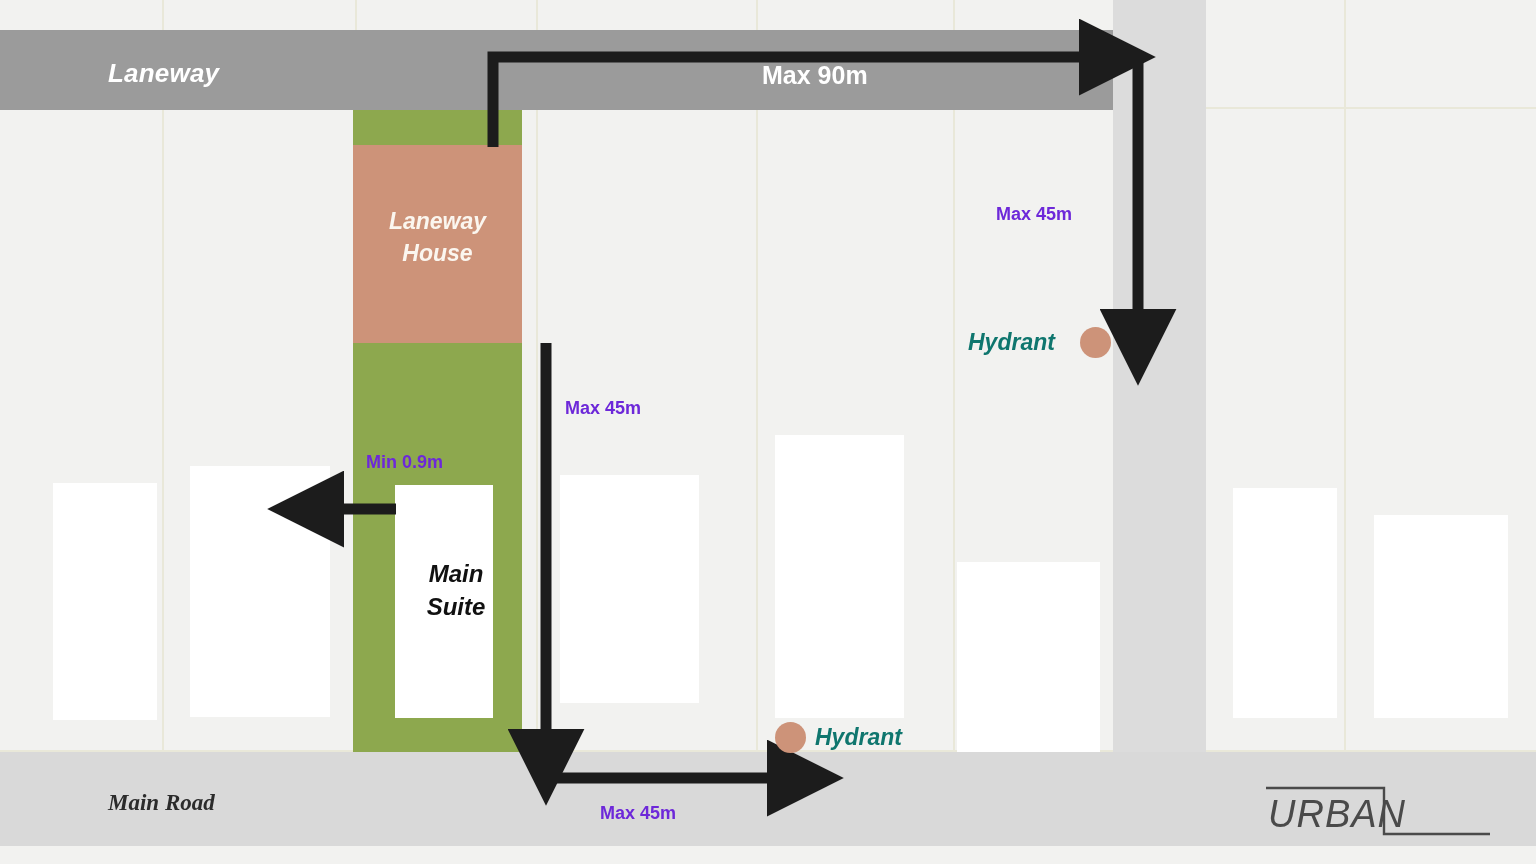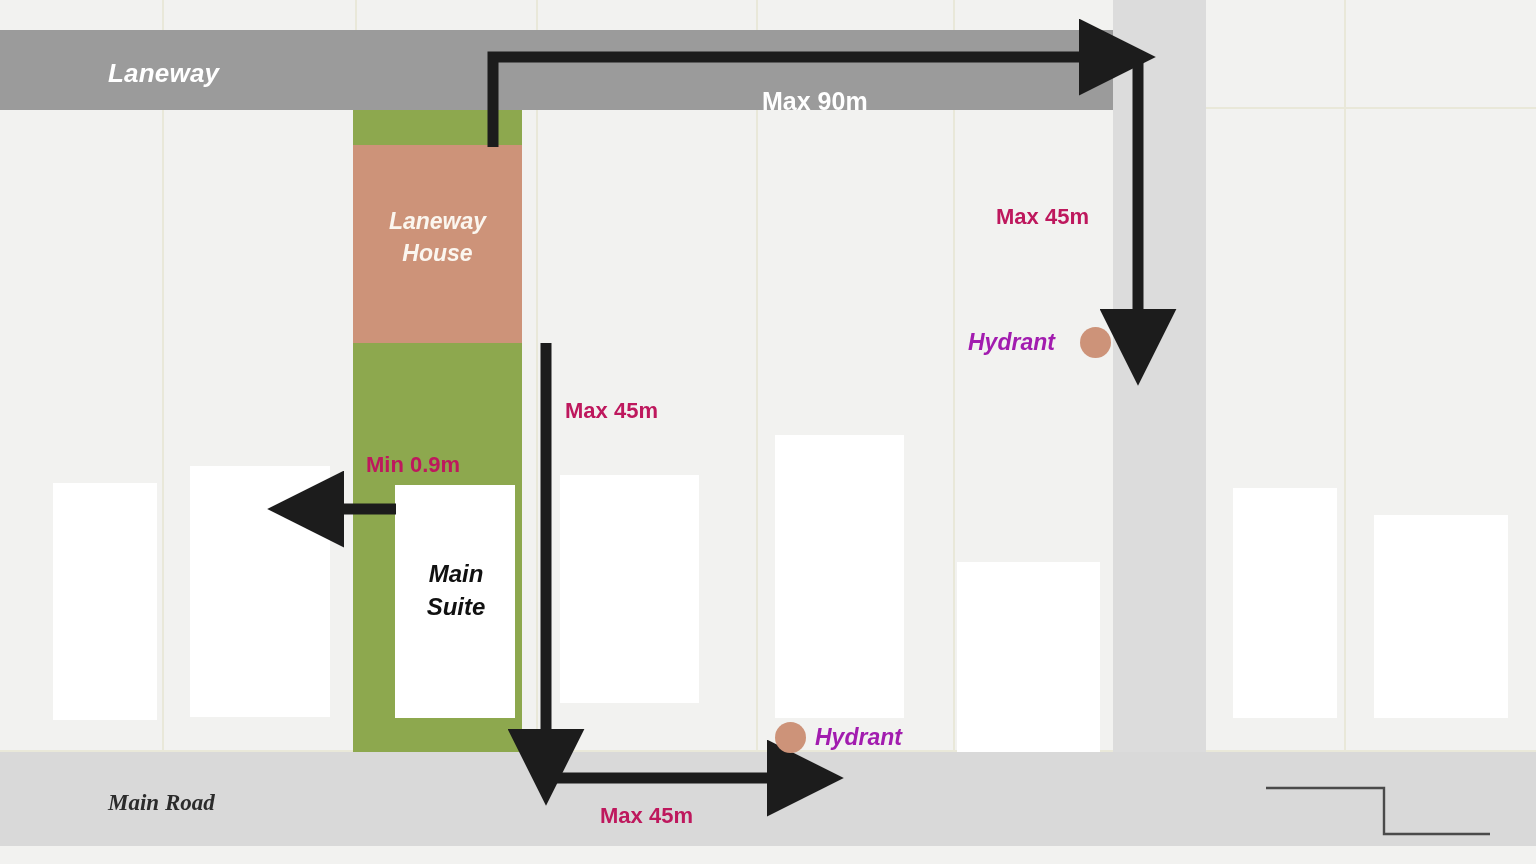--- a/index.html
+++ b/index.html
@@ -29,22 +29,22 @@
   .house-main { background:#ffffff; }
 
   .label { white-space:pre; }
   .lbl-laneway {
     color:#ffffff; font-style:italic; font-weight:bold; font-size:26px;
     letter-spacing:0.2px;
   }
   .lbl-max90 {
     color:#ffffff; font-weight:bold; font-size:25px;
   }
-  .lbl-black-bold { color:#be185d; font-weight:bold; font-size:22px; }
-  .lbl-italic { color:#a21caf; font-style:italic; font-weight:bold; font-size:23px; }
+  .lbl-black-bold { color:#6d28d9; font-weight:bold; font-size:18px; }
+  .lbl-italic { color:#0f766e; font-style:italic; font-weight:bold; font-size:23px; }
   .lbl-suite {
     color:#fbf6ef; font-style:italic; font-weight:bold; font-size:23px;
     text-align:center; line-height:32px;
   }
   .lbl-mainhouse {
     color:#111111; font-style:italic; font-weight:bold; font-size:24px;
     text-align:center; line-height:33px;
   }
   .lbl-mainroad { color:#2b2b2b; font-style:italic; font-weight:bold; font-size:23px; }
 
@@ -86,36 +86,36 @@
   </div>
 
   <div class="abs house" style="left:53px;top:483px;width:104px;height:237px;"></div>
   <div class="abs house" style="left:190px;top:466px;width:140px;height:251px;"></div>
   <div class="abs house" style="left:560px;top:475px;width:139px;height:228px;"></div>
   <div class="abs house" style="left:775px;top:435px;width:129px;height:283px;"></div>
   <div class="abs house" style="left:957px;top:562px;width:143px;height:190px;"></div>
   <div class="abs house" style="left:1233px;top:488px;width:104px;height:230px;"></div>
   <div class="abs house" style="left:1374px;top:515px;width:134px;height:203px;"></div>
 
-  <div class="abs house-main" style="left:395px;top:485px;width:120px;height:233px;">
+  <div class="abs house-main" style="left:395px;top:485px;width:98px;height:233px;">
     <div class="abs lbl-mainhouse" style="left:0;top:72px;width:122px;">
       <span>Main</span><br>
       <span>Suite</span>
     </div>
   </div>
 
   <div class="abs band-road" style="left:0;top:752px;width:1536px;height:94px;"></div>
   <div class="abs band-below" style="left:0;top:846px;width:1536px;height:18px;"></div>
   <div class="abs label lbl-mainroad" style="left:108px;top:790px;font-family:Liberation Serif, serif;">Main Road</div>
 
   <div class="abs band-cross" style="left:1113px;top:0;width:93px;height:752px;"></div>
 
   <div class="abs band-laneway" style="left:0;top:30px;width:1113px;height:80px;"></div>
   <div class="abs label lbl-laneway" style="left:108px;top:58px;">Laneway</div>
-  <div class="abs label lbl-max90" style="left:762px;top:87px;">Max 90m</div>
+  <div class="abs label lbl-max90" style="left:762px;top:61px;">Max 90m</div>
 
   <svg class="arrow-layer" viewBox="0 0 1536 864" xmlns="http://www.w3.org/2000/svg">
     <defs>
       <marker id="ah-r" markerWidth="7" markerHeight="7" refX="1.2" refY="3.5" orient="auto" markerUnits="strokeWidth">
         <path d="M0,0 L7,3.5 L0,7 z" fill="#1c1c1c"></path>
       </marker>
       <marker id="ah-l" markerWidth="7" markerHeight="7" refX="1.2" refY="3.5" orient="auto" markerUnits="strokeWidth">
         <path d="M0,0 L7,3.5 L0,7 z" fill="#1c1c1c"></path>
       </marker>
       <marker id="ah-d" markerWidth="7" markerHeight="7" refX="1.2" refY="3.5" orient="auto" markerUnits="strokeWidth">
@@ -145,15 +145,16 @@
   <div class="abs hydrant-dot" style="left:1080px;top:327px;width:31px;height:31px;"></div>
   <div class="abs label lbl-italic" style="left:968px;top:329px;">Hydrant</div>
 
   <div class="abs hydrant-dot" style="left:775px;top:722px;width:31px;height:31px;"></div>
   <div class="abs label lbl-italic" style="left:815px;top:724px;">Hydrant</div>
 
   <div class="logo" style="left:1262px;top:782px;width:232px;height:58px;">
     <svg width="232" height="58" viewBox="0 0 232 58" xmlns="http://www.w3.org/2000/svg" style="position:absolute;left:0;top:0;">
       <path d="M4,6 L122,6 L122,52 L228,52" fill="none" stroke="#4a4a4a" stroke-width="2.4"></path>
     </svg>
+    <span class="logo-text logo-urban" style="position:absolute;left:6px;top:11px;">URBAN</span>
   </div>
 
 </div>
 
 </body></html>

